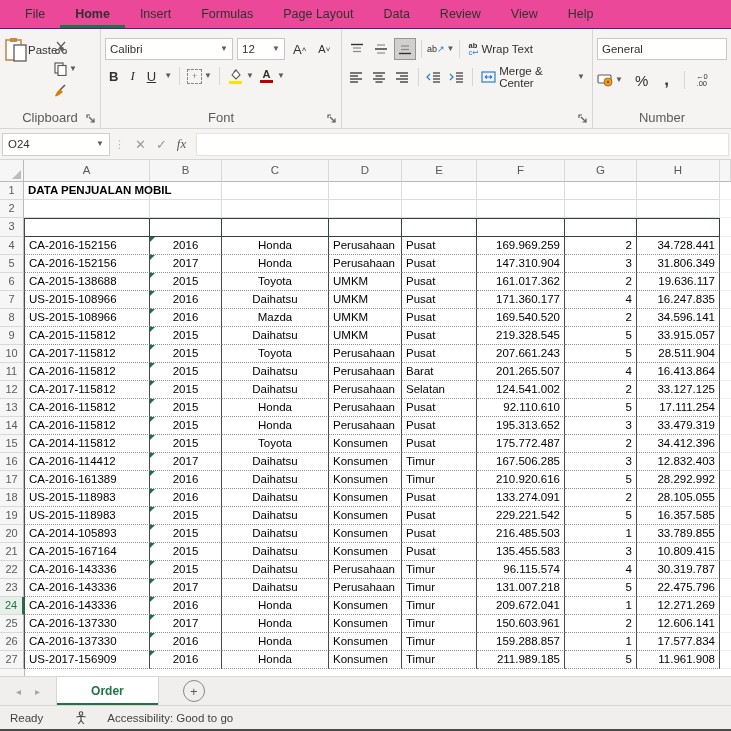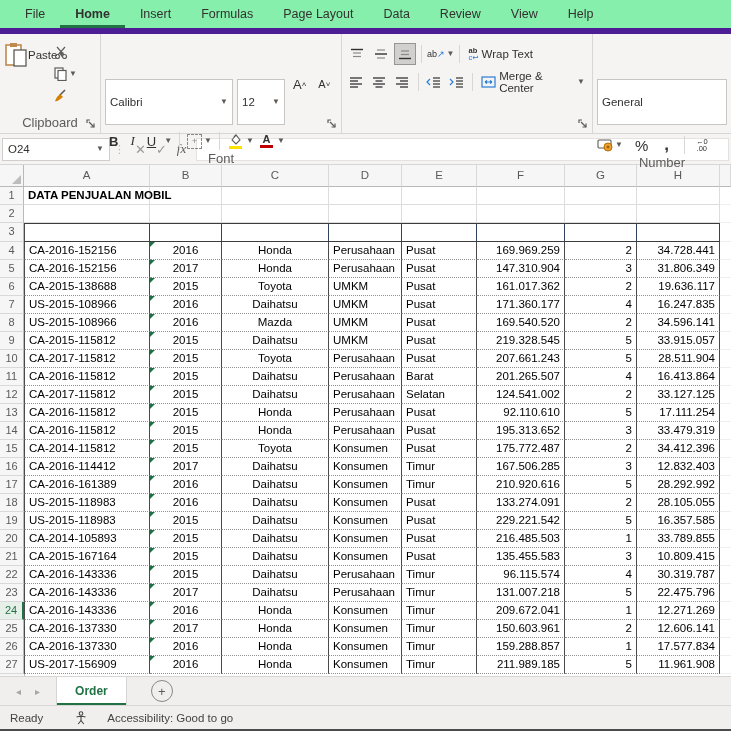--- a/index.html
+++ b/index.html
@@ -1,38 +1,38 @@
 <!DOCTYPE html>
 <html><head>
 <meta charset="utf-8">
 <style>
   html,body{margin:0;padding:0;}
   body{width:731px;height:731px;overflow:hidden;background:#fff;
        font-family:"Liberation Sans",sans-serif;display:flex;flex-direction:column;
        -webkit-font-smoothing:antialiased;}
   
-  .tabbar{height:28px;background:#86efac;display:flex;align-items:stretch;flex-shrink:0;
-          padding-left:10px;border-bottom:6px solid #4c1d95;}
+  .tabbar{height:28px;background:#ec4899;display:flex;align-items:stretch;flex-shrink:0;
+          padding-left:10px;border-bottom:1px solid #4c1d95;}
   .rtab{padding:0 15px;font-size:12.5px;color:#323130;display:flex;align-items:center;cursor:default;}
   .rtab.active{font-weight:700;box-shadow:inset 0 -3px 0 #217346;}
   
   .ribbon{height:99px;background:#f5f4f3;display:flex;flex-shrink:0;border-bottom:1px solid #d8d6d4;}
   .rgroup{display:flex;flex-direction:column;position:relative;border-right:1px solid #d8d6d4;padding:4px 4px 0 4px;}
   .rgroup-content{flex:1;display:flex;align-items:flex-start;}
   .rgroup-label{height:18px;font-size:13px;color:#5c5b59;text-align:center;line-height:16px;}
   .launcher{position:absolute;right:3px;bottom:3px;width:11px;height:11px;}
   .bigbtn{width:46px;display:flex;flex-direction:row;align-items:center;padding-top:4px;font-size:11.5px;color:#323130;}
   .bigbtn .chev{font-size:8px;color:#5c5b59;}
   .smallcol{display:flex;flex-direction:column;gap:4px;padding:5px 2px 0 4px;}
   .sbtn{height:18px;display:flex;align-items:center;gap:2px;font-size:12px;color:#323130;}
   .chev{font-size:8px;color:#5c5b59;line-height:1;}
   .fontgrid{display:flex;flex-direction:column;gap:6px;padding-top:5px;}
   .frow{display:flex;align-items:center;gap:4px;}
   .combo{background:#fff;border:1px solid #c8c6c4;height:20px;display:flex;align-items:center;
-         font-size:11.5px;color:#323130;padding:12px 4px;justify-content:space-between;margin-top:36px;}
+         font-size:11.5px;color:#323130;padding:0 4px;justify-content:space-between;}
   .fname{width:118px;}
   .fsize{width:38px;}
   .txtbtn{font-size:13px;color:#323130;padding:0 4px;height:20px;display:flex;align-items:center;}
   .bold{font-weight:700}.ital{font-style:italic;font-family:"Liberation Serif",serif}.undl{text-decoration:underline}
   .swatchbtn{display:flex;flex-direction:column;align-items:center;padding:0 2px;}
   .swatch{width:13px;height:3px;margin-top:1px;}
   .vdiv{width:1px;height:18px;background:#d8d6d4;margin:0 3px;align-self:center;}
   .alicon{width:20px;height:20px;display:flex;align-items:center;justify-content:center;border:1px solid transparent;}
   .alicon.sel{background:#d2d0ce;border-color:#979593;}
   .medbtn{display:flex;align-items:center;gap:3px;font-size:11.5px;color:#323130;height:20px;padding:0 3px;}
@@ -78,21 +78,21 @@
   .ar{text-align:right;padding-right:4px;}
   .tri:before{content:'';position:absolute;left:0;top:0;border-top:5px solid #1e7145;
               border-right:5px solid transparent;}
   .sliver{border-bottom:1px solid #efefef;background:#fff;}
   .gfill{flex:1;display:flex;}
   .gfill .rh{width:24px;background:#f6f6f6;border-right:1px solid #b9b9b9;}
   
   .sheetbar{height:28px;background:#f0efee;border-top:1px solid #d8d6d4;display:flex;align-items:stretch;
             flex-shrink:0;}
   .navarrows{display:flex;align-items:center;gap:14px;padding:0 16px;color:#a8a6a4;font-size:10px;}
-  .stab{background:#fff;display:flex;align-items:center;padding:0 18px;font-size:12px;font-weight:700;
+  .stab{background:#fff;display:flex;align-items:center;padding:0 34px;font-size:12px;font-weight:700;
         color:#217346;border-right:1px solid #d8d6d4;border-left:1px solid #d8d6d4;
         box-shadow:inset 0 -2px 0 #217346;}
   .addsheet{width:20px;height:20px;border:1px solid #8a8886;border-radius:50%;color:#5c5b59;
             display:flex;align-items:center;justify-content:center;font-size:13px;align-self:center;
             margin-left:24px;line-height:1;}
   
   .statusbar{height:23px;background:#f0efee;border-top:1px solid #d8d6d4;display:flex;align-items:center;
              font-size:11.5px;color:#444;flex-shrink:0;gap:8px;padding-left:10px;}
   .accgrp{display:flex;align-items:center;gap:20px;margin-left:24px;}
   .bottomedge{height:2px;background:#4a4a4a;flex-shrink:0;}

